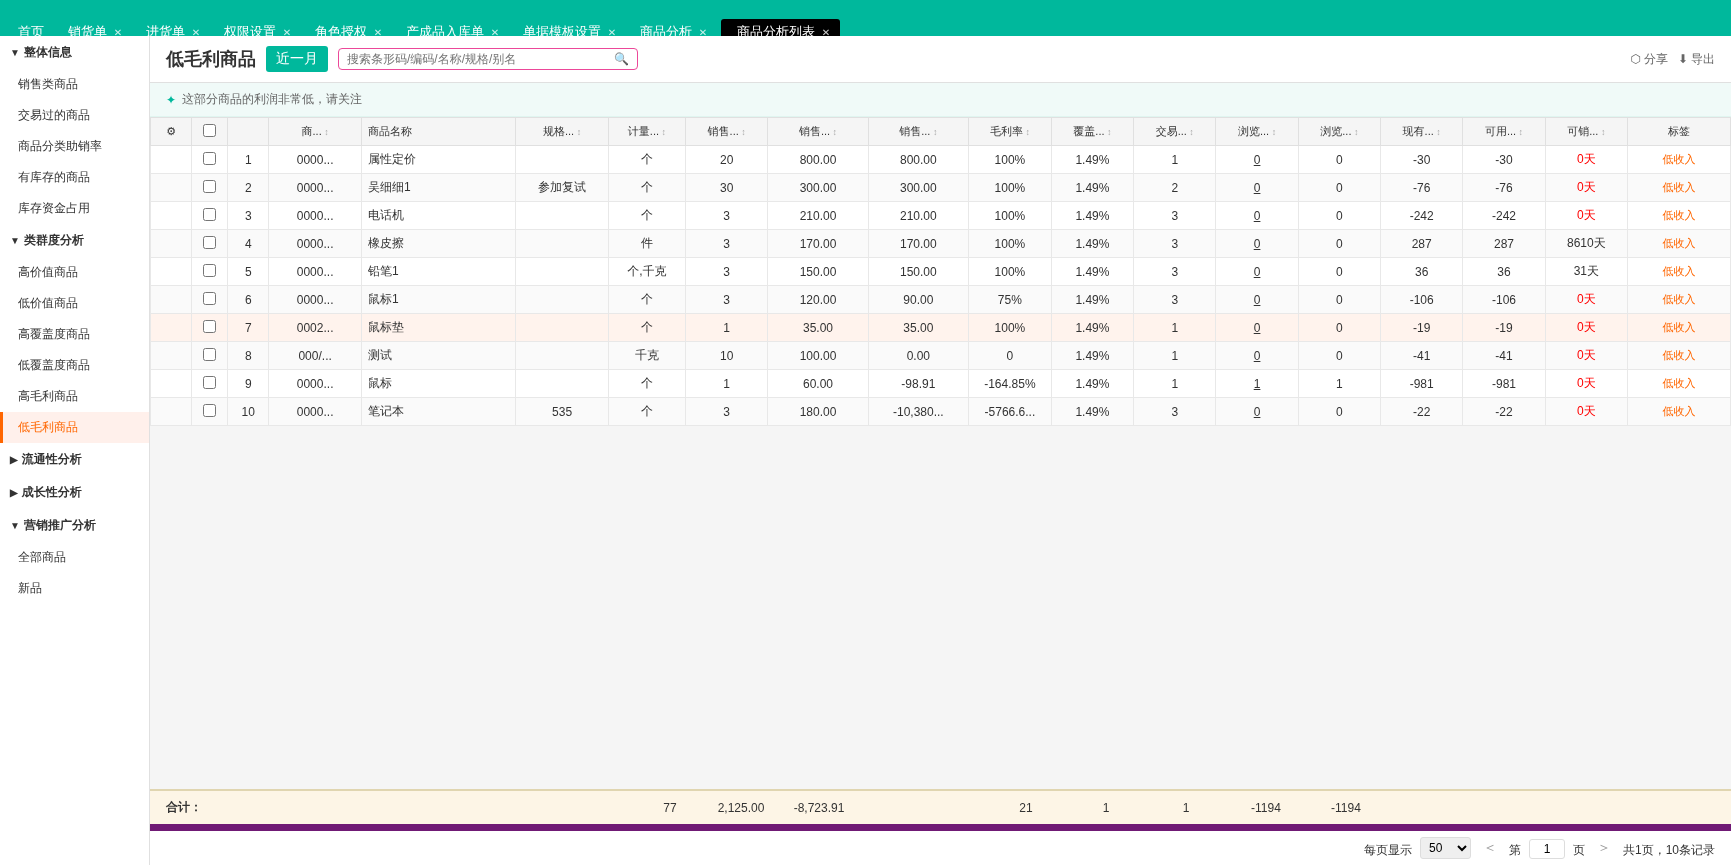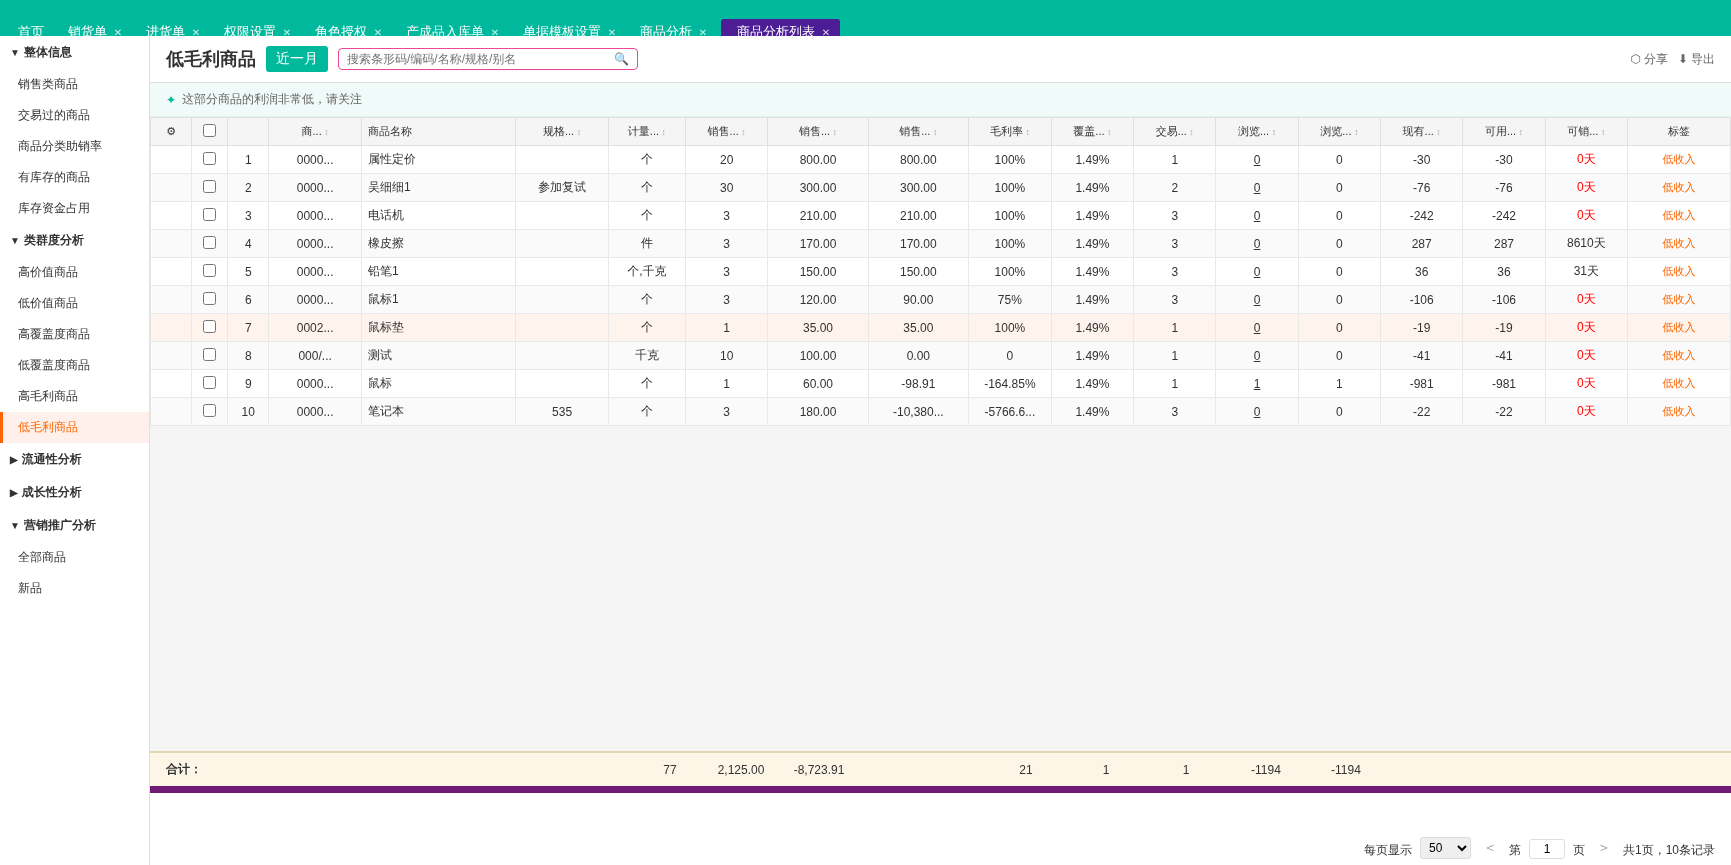--- a/index.html
+++ b/index.html
@@ -16,21 +16,21 @@
     }
     .nav-item {
       color: #fff;
       padding: 4px 10px;
       cursor: pointer;
       font-size: 13px;
       border-radius: 3px;
       white-space: nowrap;
       margin-top: 28px;
     }
-    .nav-item.active { background: #4c1d95; padding-left: 16px; }
+    .nav-item.active { background: #000000; padding-left: 16px; }
     .nav-close { font-size: 10px; margin-left: 3px; opacity: 0.8; }
 
     
     .main-layout {
       display: flex;
       height: calc(865px - 36px);
     }
 
     
     .sidebar {
@@ -213,21 +213,20 @@
       justify-content: flex-end;
       gap: 8px;
       font-size: 12px;
       color: #333;
     }
     .pagination-bar select {
       border: 1px solid #ddd;
       padding: 2px 4px;
       border-radius: 3px;
       font-size: 12px;
-      margin-top: 38px;
     }
     .page-nav {
       cursor: pointer;
       color: #999;
       font-size: 14px;
       padding: 2px 4px;
     }
     .page-input {
       border: 1px solid #ddd;
       width: 36px;

